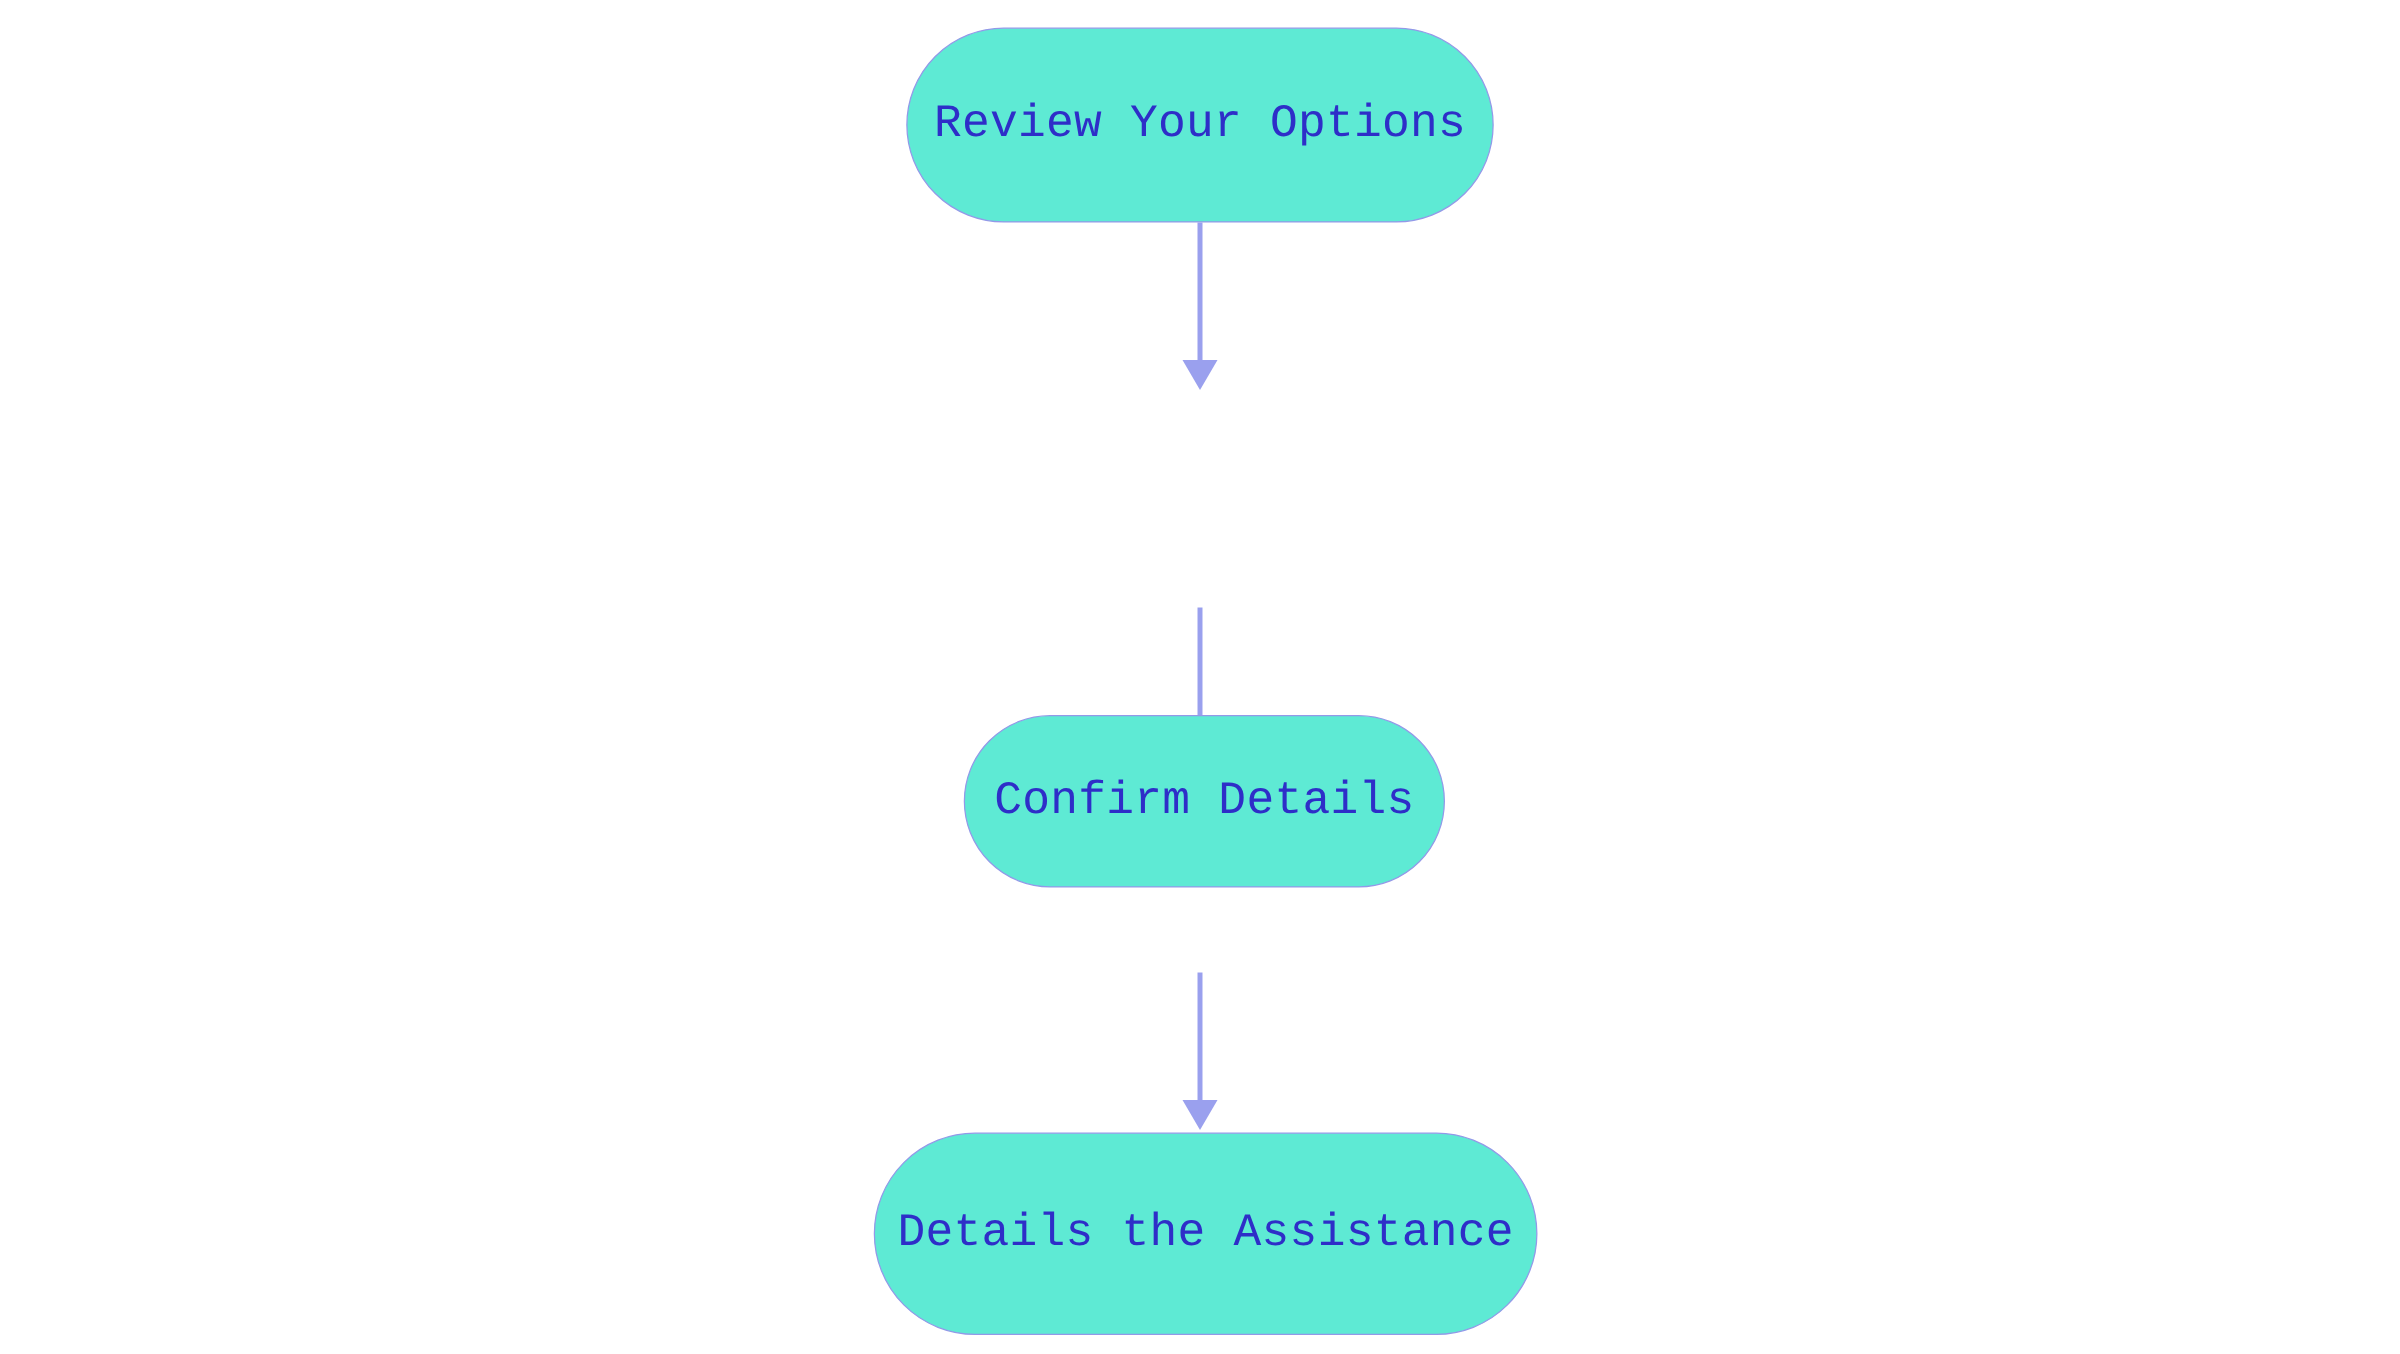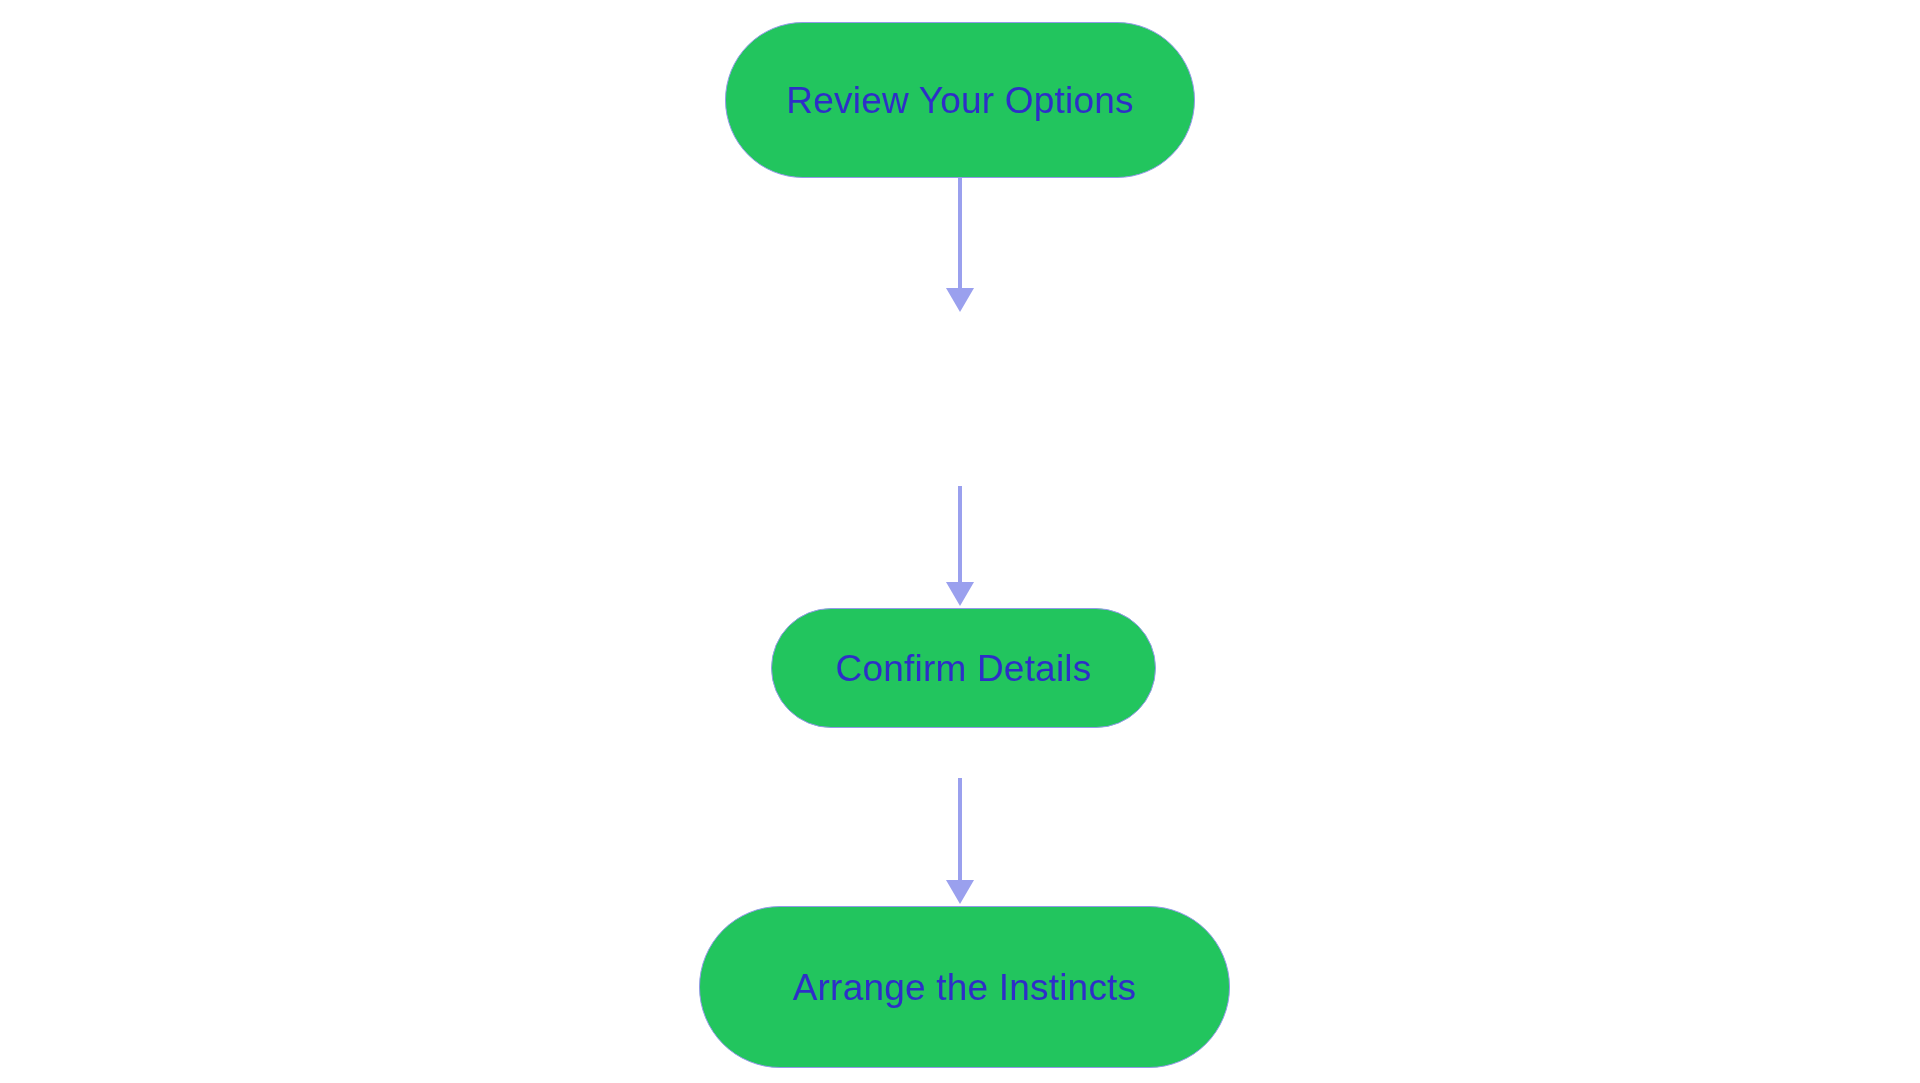--- a/index.html
+++ b/index.html
@@ -20,25 +20,25 @@
     height: 1083px;
     background: #ffffff;
   }
 
   .flow-node {
     position: absolute;
     display: flex;
     align-items: center;
     justify-content: center;
     box-sizing: border-box;
-    background: #22c55e;
+    background: #5eead4;
     border: 1.6px solid #9399e8;
     border-radius: 999px;
     color: #2e2ec8;
-    font-family: Liberation Sans, sans-serif;
+    font-family: Liberation Mono, monospace;
     font-weight: 400;
     white-space: nowrap;
     letter-spacing: 0.2px;
     text-align: right;
   }
 
   .flow-node .node-label {
     display: block;
     line-height: 1;
     padding: 0 10px;
@@ -47,21 +47,21 @@
   
   #node-review-your-options {
     left: 725px;  top: 22px;   width: 470px;  height: 156px;
     font-size: 37px;
   }
   #node-trust-your-instincts {
     left: 735px;  top: 314px;  width: 452px;  height: 172px;
     font-size: 37px;
   }
   #node-confirm-details {
-    left: 771px;  top: 608px;  width: 385px;  height: 120px;
+    left: 771px;  top: 572px;  width: 385px;  height: 138px;
     font-size: 37px;
   }
   #node-arrange-the-assistance {
     left: 699px;  top: 906px;  width: 531px;  height: 162px;
     font-size: 37px;
   }
 
   
   .connector {
     position: absolute;
@@ -108,16 +108,16 @@
   <div class="flow-node" id="node-review-your-options">
     <span class="node-label">Review Your Options</span>
   </div>
 
 
   <div class="flow-node" id="node-confirm-details">
     <span class="node-label">Confirm Details</span>
   </div>
 
   <div class="flow-node" id="node-arrange-the-assistance">
-    <span class="node-label">Arrange the Instincts</span>
+    <span class="node-label">Details the Assistance</span>
   </div>
 
 </div>
 
 </body></html>

